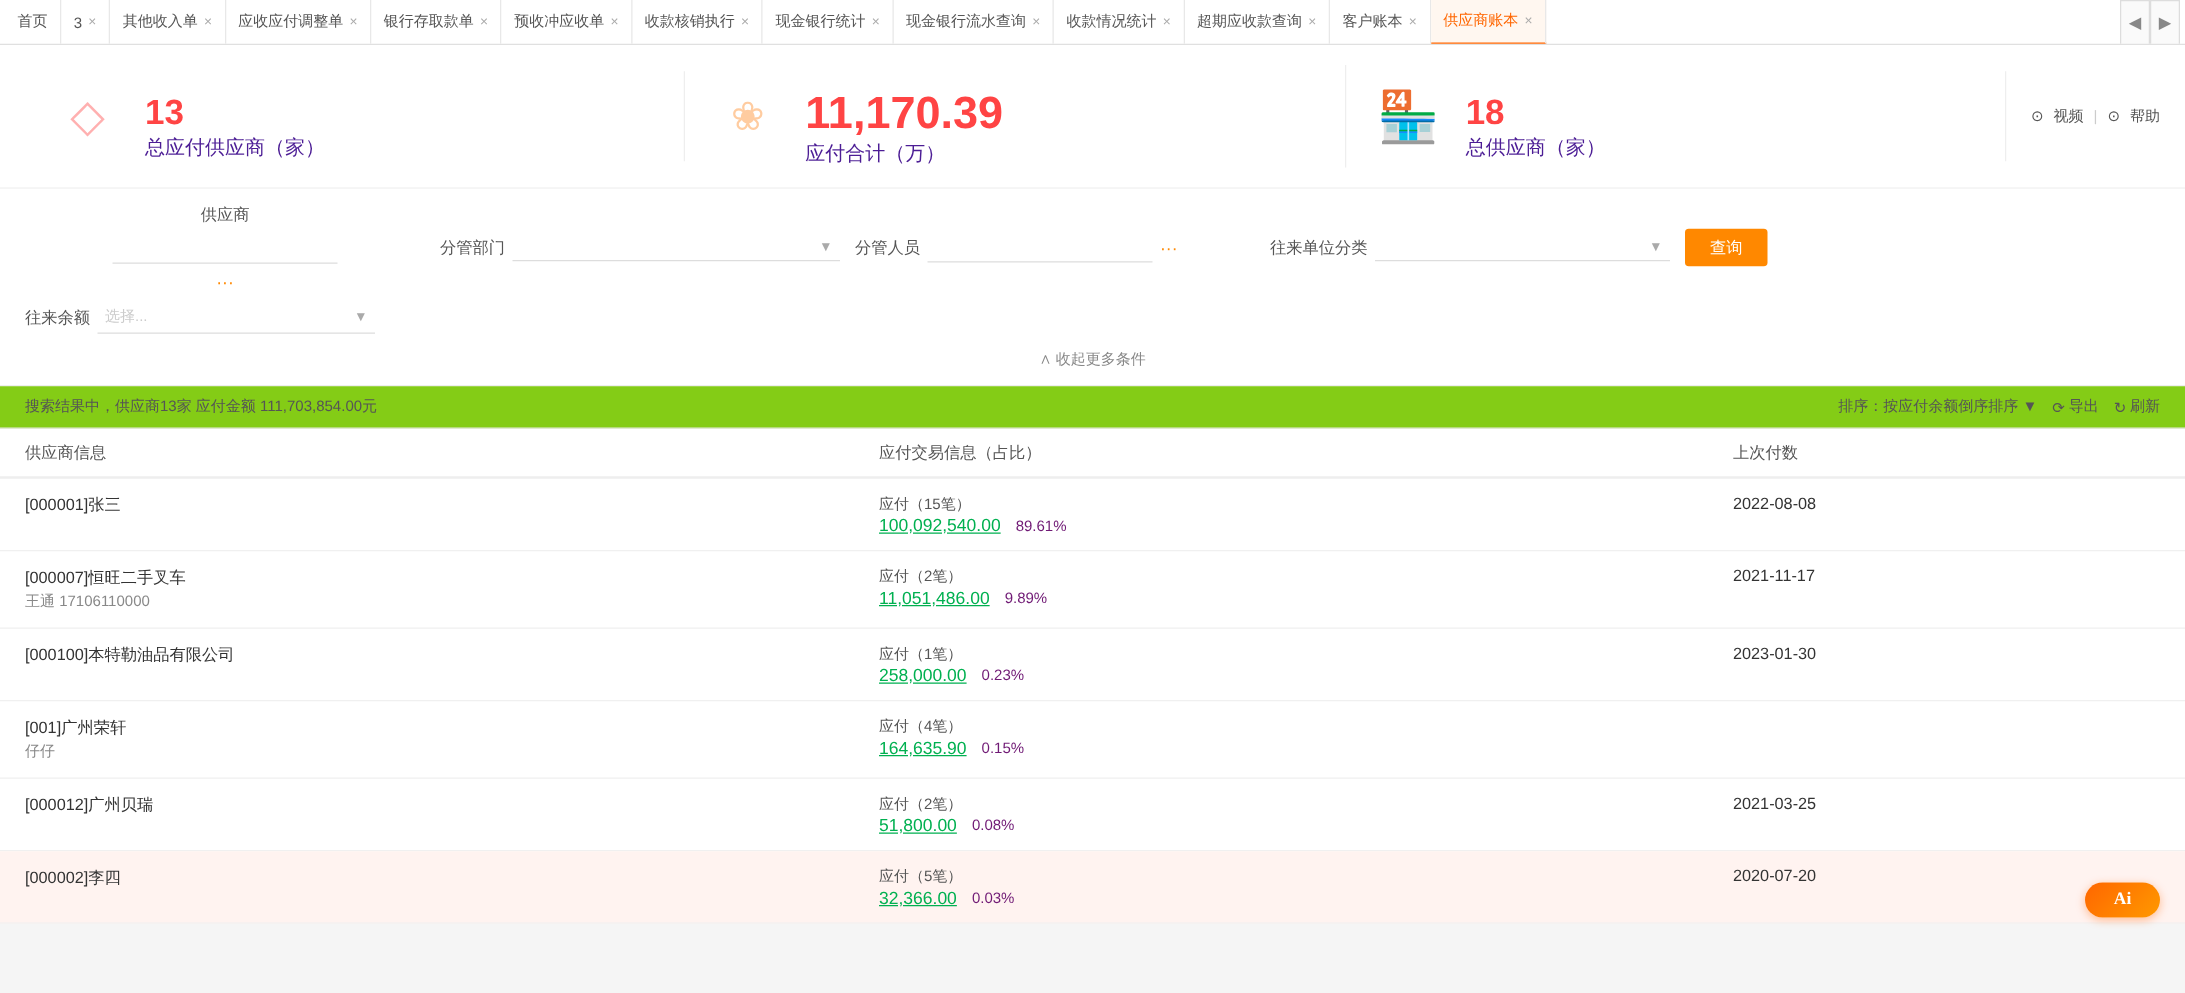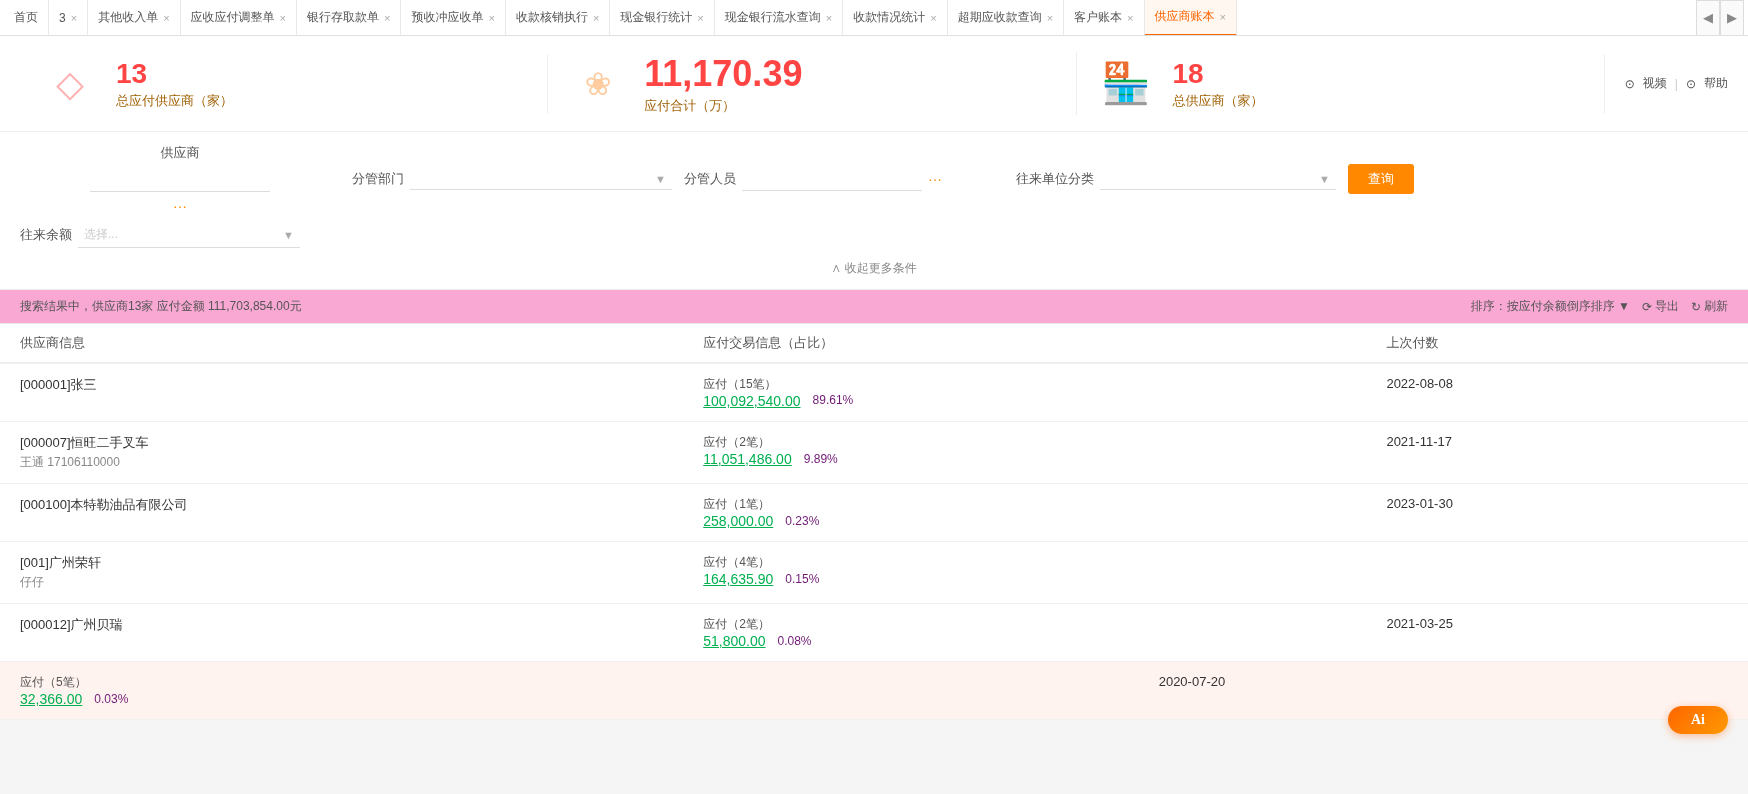--- a/index.html
+++ b/index.html
@@ -76,25 +76,26 @@
       font-size: 36px;
     }
     .summary-icon.pink { color: #ffb0b0; }
     .summary-icon.orange { color: #ffcca0; }
     .summary-icon.blue { color: #a0d0f0; }
     .summary-number {
       font-size: 28px;
       font-weight: bold;
       color: #ff4444;
       line-height: 1.2;
+      margin-top: 16px;
     }
     .summary-number.large { font-size: 36px; }
     .summary-label {
-      font-size: 13px;
-      color: #a16207;
+      font-size: 16px;
+      color: #4c1d95;
       margin-top: 2px;
     }
     .summary-right-actions {
       display: flex;
       align-items: center;
       font-size: 12px;
       color: #666;
       gap: 8px;
       padding-left: 20px;
     }
@@ -161,21 +162,21 @@
       cursor: pointer;
       color: #888;
       font-size: 12px;
     }
     .collapse-bar span { cursor: pointer; }
 
     
     .result-bar {
       display: flex;
       align-items: center;
-      background: #f9a8d4;
+      background: #84cc16;
       padding: 8px 20px;
       border-bottom: 1px solid #e8e8e8;
       font-size: 12px;
       color: #555;
     }
     .result-bar .right-actions {
       margin-left: auto;
       display: flex;
       align-items: center;
       gap: 12px;
@@ -384,21 +385,21 @@
   <div class="table-header">
     <div class="col-supplier-info">供应商信息</div>
     <div class="col-transaction-info">应付交易信息（占比）</div>
     <div class="col-last-payment">上次付数</div>
   </div>
   <div id="table-body">
       <div class="table-row">
         <div class="col-supplier-info"><a class="supplier-link">[000001]张三</a></div>
         <div class="col-transaction-info" style="display: flex; flex-direction: column;">
           <div class="transaction-label">应付（15笔）</div>
-          <div style="display: flex; align-items: flex-start;">
+          <div style="display: flex; align-items: flex-end;">
             <span class="transaction-amount">100,092,540.00</span>
             <span class="transaction-pct">89.61%</span>
           </div>
         </div>
         <div class="col-last-payment"><span class="last-payment-date">2022-08-08</span></div>
       </div>
       <div class="table-row">
         <div class="col-supplier-info"><a class="supplier-link">[000007]恒旺二手叉车</a><div class="supplier-sub">王通  17106110000</div></div>
         <div class="col-transaction-info" style="display: flex; flex-direction: column;">
           <div class="transaction-label">应付（2笔）</div>
@@ -436,20 +437,21 @@
         <div class="col-transaction-info" style="display: flex; flex-direction: column;">
           <div class="transaction-label">应付（2笔）</div>
           <div style="display: flex; align-items: center;">
             <span class="transaction-amount">51,800.00</span>
             <span class="transaction-pct">0.08%</span>
           </div>
         </div>
         <div class="col-last-payment"><span class="last-payment-date">2021-03-25</span></div>
       </div>
       <div class="table-row highlighted">
+        <div class="col-supplier-info"><a class="supplier-link">[000002]李四</a></div>
         <div class="col-transaction-info" style="display: flex; flex-direction: column;">
           <div class="transaction-label">应付（5笔）</div>
           <div style="display: flex; align-items: center;">
             <span class="transaction-amount">32,366.00</span>
             <span class="transaction-pct">0.03%</span>
           </div>
         </div>
         <div class="col-last-payment"><span class="last-payment-date">2020-07-20</span></div>
       </div>
     </div>

